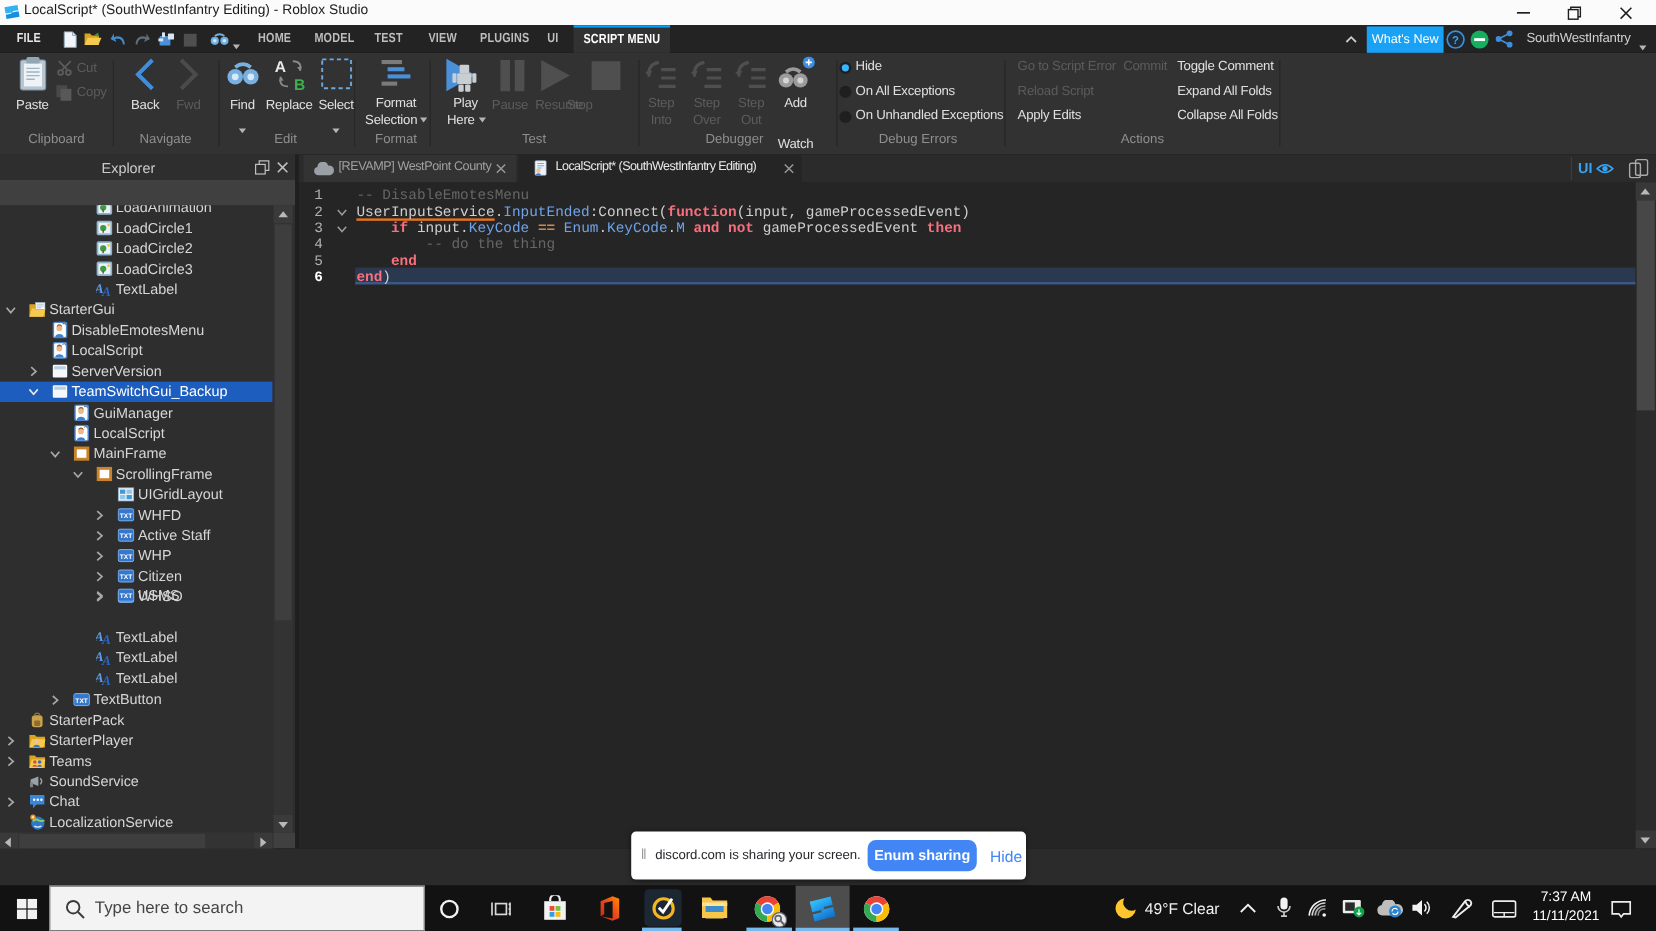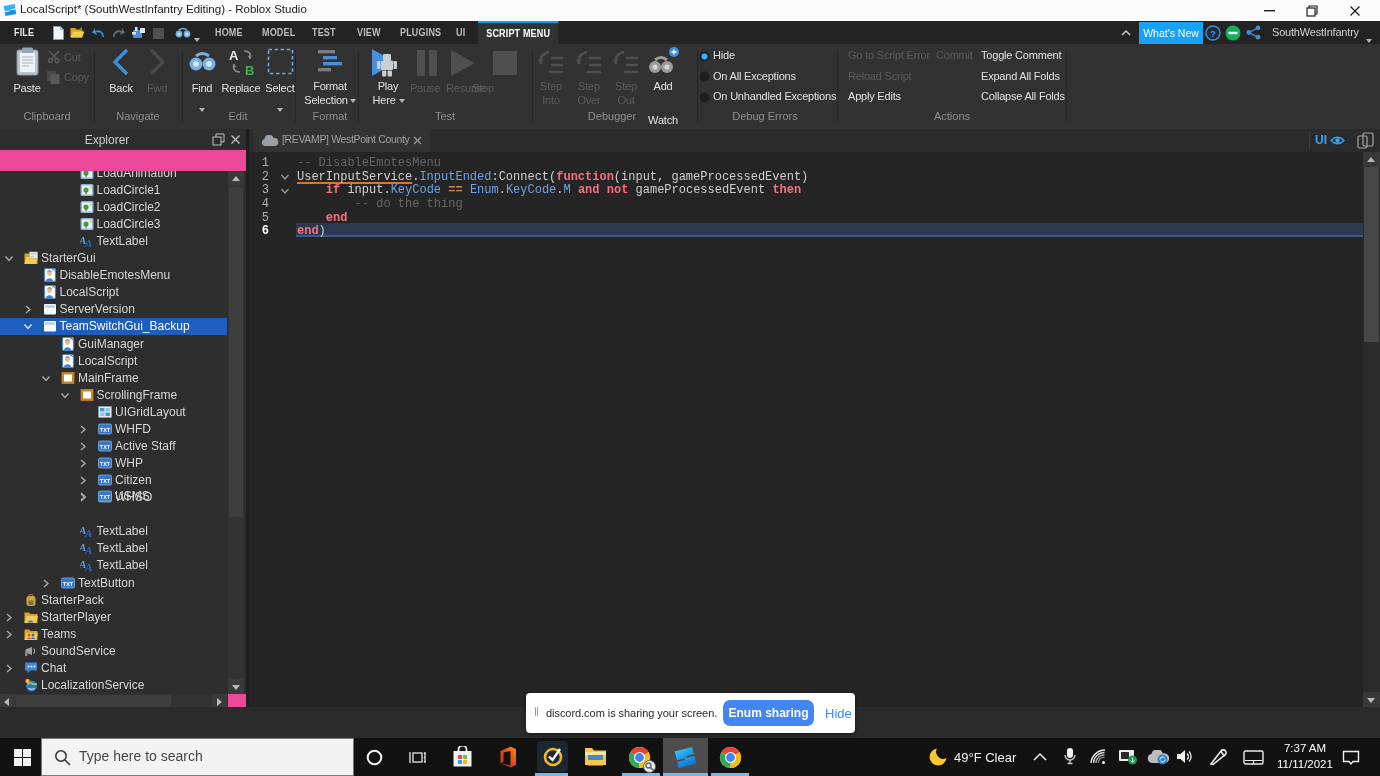--- a/index.html
+++ b/index.html
@@ -14,21 +14,21 @@
 #whatsnew { left:1139px; top:1px; width:64px; height:32px; background:#19a1f5; color:#ffffff; font-size:11px; font-weight:normal; text-align:center; line-height:22px; }
 #ribbon { left:0; top:44px; width:1380px; height:85px; background:#323232; }
 .rsep { position:absolute; top:6px; width:1px; height:72px; background:#272727; }
 .rlabel { position:absolute; top:66px; font-size:11px; color:#8f8f8f; text-align:center; width:120px; margin-left:-60px; }
 .rtext { position:absolute; font-size:11px; letter-spacing:-0.2px; color:#e0e0e0; white-space:nowrap; }
 .rtext.dis { color:#5c5c5c; }
 .rlbl { position:absolute; font-size:11px; letter-spacing:-0.2px; color:#e0e0e0; text-align:center; width:80px; margin-left:-40px; white-space:nowrap; }
 .rlbl.dis { color:#5c5c5c; }
 .caret { display:inline-block; width:0; height:0; border-left:3px solid transparent; border-right:3px solid transparent; border-top:4px solid #b5b5b5; vertical-align:middle; }
 #main { left:0; top:129px; width:1380px; height:578px; background:#252525; }
-#explorer { left:0; top:0; width:246px; height:578px; background:#ec4899;padding-left:20px; }
+#explorer { left:0; top:0; width:246px; height:578px; background:#404040;padding-left:20px; }
 #exheader { left:0; top:0; width:246px; height:21px; background:#2e2e2e; }
 #exheader .t { position:absolute; left:0; top:4px; width:214px; text-align:center; color:#cccccc; font-size:12px; }
 #filterbox { left:2px; top:22px; width:242px; height:18px; background:#242424; border:1px solid #1d1d1d; color:#8a8a8a; font-size:11px; line-height:16px; padding-left:5px; }
 #tree { left:0; top:42px; width:246px; height:523px; overflow:hidden; background:#2e2e2e; }
 .trow { position:absolute; left:0; width:227px; height:17px; }
 .trow .nm { position:absolute; top:1px; font-size:12px; color:#d6d6d6; white-space:nowrap; }
 .trow.sel { background:#1d5dbd; }
 .chev { position:absolute; top:4px; }
 .ticon { position:absolute; top:1px; width:14px; height:14px; }
 .sbtn { position:absolute; background:#3a3a3a; }
@@ -652,20 +652,32 @@
 <div class="abs" id="tabbar">
   <div class="tab" style="left:4px;width:177px;background:#333333;color:#a0a0a0;">
           <svg class="abs" style="left:8px;top:6px" width="18" height="12" viewBox="0 0 18 12">
             <path d="M4 11 a3.5 3.5 0 0 1 -0.5 -6.9 A4.6 4.6 0 0 1 12.5 3 a3.8 3.8 0 0 1 1.5 8 z" fill="#9aa0a6"></path>
           </svg>
           <span class="abs" style="left:29px;top:4px;">[REVAMP] WestPoint County</span>
           <svg class="abs" style="left:160px;top:7px" width="9" height="9" viewBox="0 0 9 9">
             <path d="M1 1 L8 8 M8 1 L1 8" stroke="#9a9a9a" stroke-width="1.2"></path>
           </svg>
         </div>
+  <div class="tab" style="left:183px;width:236px;background:#252525;color:#e8e8e8;">
+          <svg class="abs" style="left:12px;top:4px" width="13" height="14" viewBox="0 0 14 14">
+            <rect x="2" y="0.5" width="10" height="13" rx="1" fill="#eef3f8" stroke="#9fb3c4" stroke-width="0.6"></rect>
+            <path d="M4 3 h6 M4 5 h6 M4 7 h4" stroke="#7da7d9" stroke-width="1"></path>
+            <circle cx="5" cy="9.5" r="2" fill="#f0c29b"></circle>
+            <path d="M2.6 13.5 c0-2.4 4.8-2.4 4.8 0 z" fill="#3f74c2"></path>
+          </svg>
+          <span class="abs" style="left:31px;top:4px;letter-spacing:-0.5px;">LocalScript* (SouthWestInfantry Editing)</span>
+          <svg class="abs" style="left:221px;top:7px" width="9" height="9" viewBox="0 0 9 9">
+            <path d="M1 1 L8 8 M8 1 L1 8" stroke="#9a9a9a" stroke-width="1.2"></path>
+          </svg>
+        </div>
   <div class="abs" style="left:1060px;top:2px;width:1px;height:19px;background:#3d3d3d;"></div>
   <div class="abs" style="left:1066px;top:4px;color:#35a3f5;font-size:12px;font-weight:bold;">UI</div>
   <svg class="abs" style="left:1081px;top:6px" width="15" height="11" viewBox="0 0 15 11">
           <path d="M1 5.5 Q7.5 -1 14 5.5 Q7.5 12 1 5.5 z" fill="none" stroke="#35a3f5" stroke-width="1.3"></path>
           <circle cx="7.5" cy="5.5" r="2.2" fill="#35a3f5"></circle>
         </svg>
   <svg class="abs" style="left:1108px;top:3px" width="17" height="17" viewBox="0 0 17 17">
           <rect x="1" y="4" width="9" height="12" rx="1.5" fill="none" stroke="#a8a8a8" stroke-width="1.2"></rect>
           <rect x="6" y="1" width="10" height="13" rx="1.5" fill="none" stroke="#a8a8a8" stroke-width="1.2"></rect>
         </svg>

